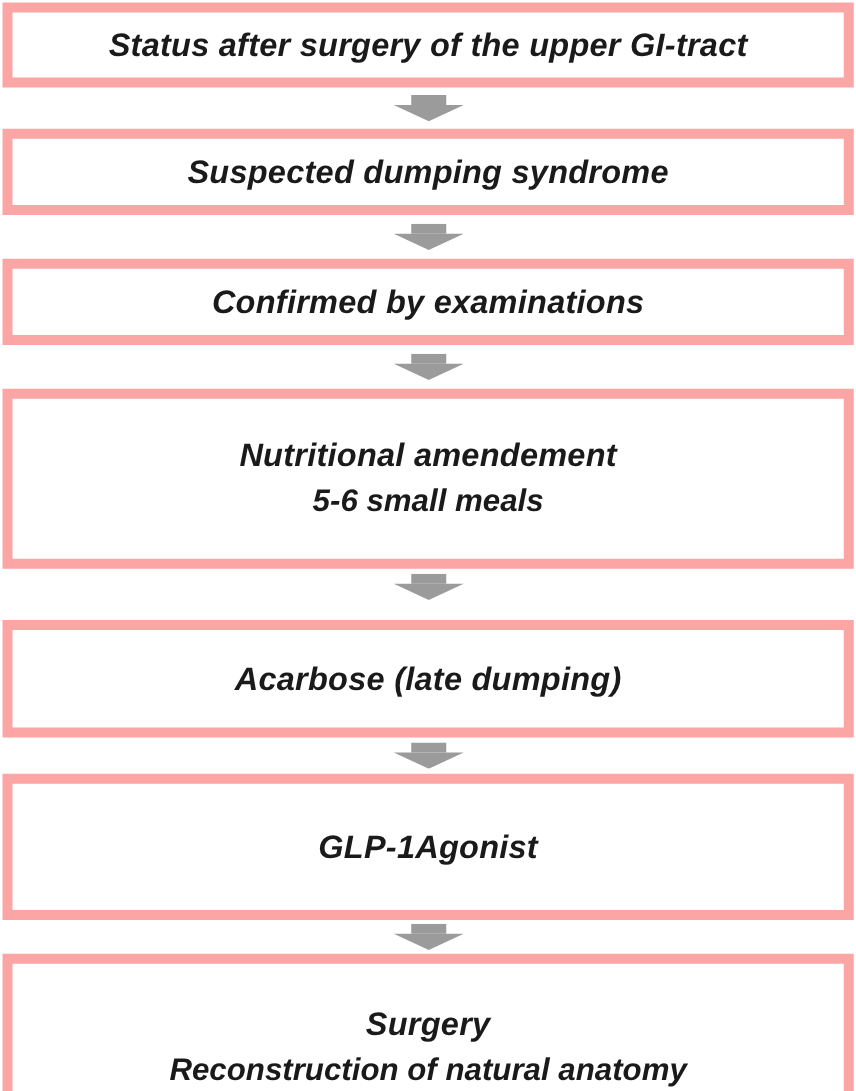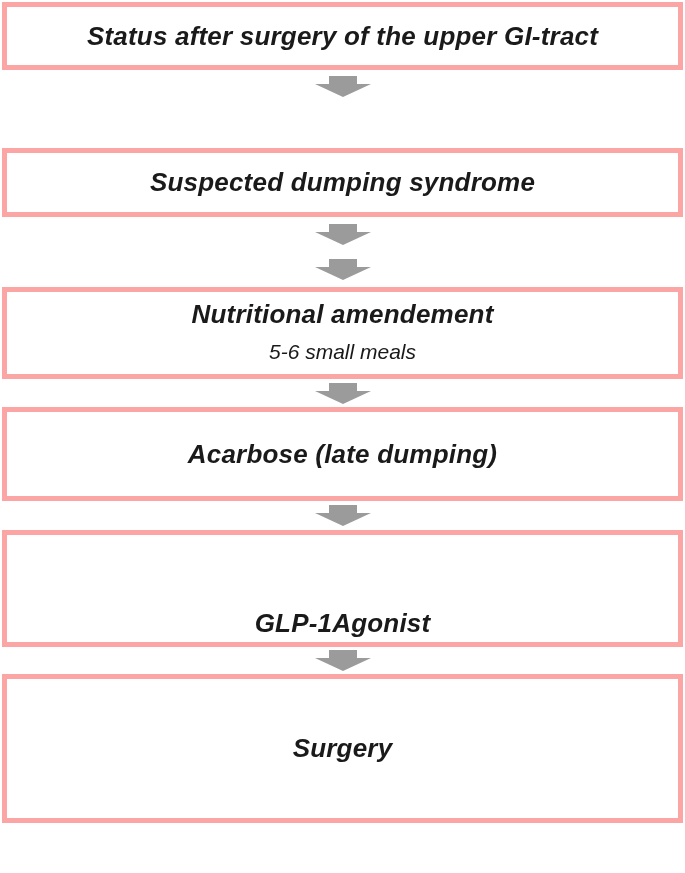--- a/index.html
+++ b/index.html
@@ -4,49 +4,49 @@
 <style>
   html, body { margin: 0; padding: 0; background: #ffffff; }
   body {
     width: 685px; height: 873px;
     font-family: "Liberation Sans", sans-serif;
     color: #1a1a1a;
   }
   .flow { display: flex; flex-direction: column; width: 685px; padding-top: 2px; box-sizing: border-box; }
   .box {
     box-sizing: border-box;
-    border: 5px solid #fca5a5;
+    border: 8px solid #fca5a5;
     margin: 0 2px;
     background: #ffffff;
     display: flex; flex-direction: column;
     justify-content: center; align-items: center;
     text-align: center;
   }
   .box .title {
     font-style: italic; font-weight: bold;
     font-size: 26px; line-height: 37px;
     letter-spacing: 0.2px;
     white-space: nowrap;
   }
   .box .line {
-    font-style: italic; font-weight: normal;
-    font-size: 21px; line-height: 37px;
+    font-style: italic; font-weight: bold;
+    font-size: 25px; line-height: 37px;
     white-space: nowrap;
   }
   .arrow-row {
     display: flex; justify-content: center; align-items: center;
     flex: none;
   }
   .arrow-row svg { display: block; }
   
   .h68  { height: 68px; }
-  .h69  { height: 69px; margin-top: 45px; }
-  .h116 { height: 92px; }
-  .h94  { height: 94px; }
-  .h117 { height: 117px; justify-content: flex-end; }
+  .h69  { height: 69px; }
+  .h116 { height: 144px; }
+  .h94  { height: 94px; margin-top: 13px; }
+  .h117 { height: 117px; }
   .h149 { height: 149px; }
   .g33 { height: 33px; }
   .g35 { height: 35px; }
   .g28 { height: 28px; }
   .g29 { height: 29px; }
   .g27 { height: 27px; }
 </style>
 </head>
 <body>
 
@@ -71,20 +71,23 @@
 
   <div class="arrow-row g35">
     <svg width="56" height="21" viewBox="0 0 56 21">
       <g fill="#9b9b9b">
         <rect x="14" y="0" width="28" height="8"></rect>
         <polygon points="0,8 56,8 28,21"></polygon>
       </g>
     </svg>
   </div>
 
+  <div class="box h69">
+    <div class="title">Confirmed by examinations</div>
+  </div>
 
   <div class="arrow-row g35">
     <svg width="56" height="21" viewBox="0 0 56 21">
       <g fill="#9b9b9b">
         <rect x="14" y="0" width="28" height="8"></rect>
         <polygon points="0,8 56,8 28,21"></polygon>
       </g>
     </svg>
   </div>
 
@@ -123,15 +126,16 @@
     <svg width="56" height="21" viewBox="0 0 56 21">
       <g fill="#9b9b9b">
         <rect x="14" y="0" width="28" height="8"></rect>
         <polygon points="0,8 56,8 28,21"></polygon>
       </g>
     </svg>
   </div>
 
   <div class="box h149">
     <div class="title">Surgery</div>
+    <div class="line">Reconstruction of natural anatomy</div>
   </div>
 
 </div>
 
 </body></html>

